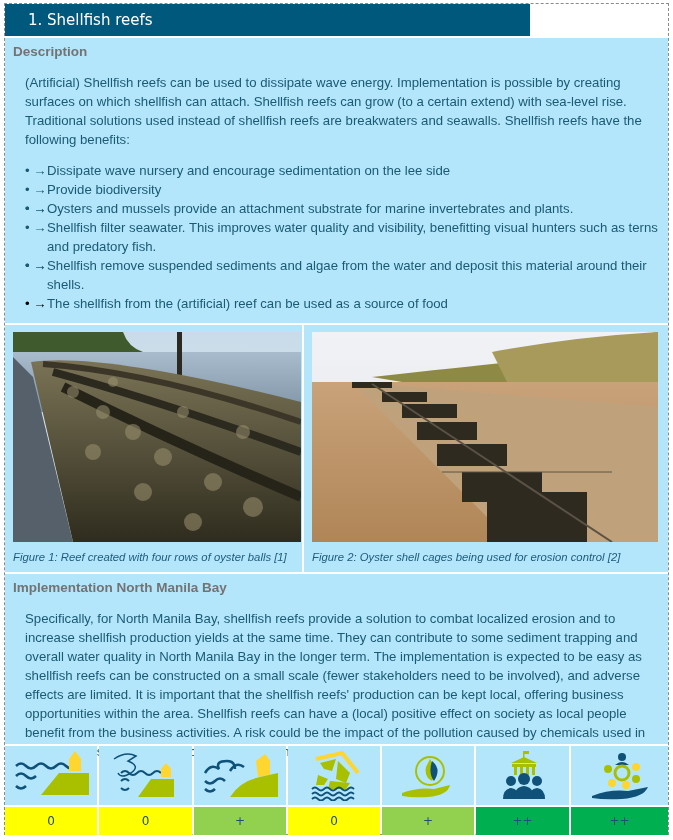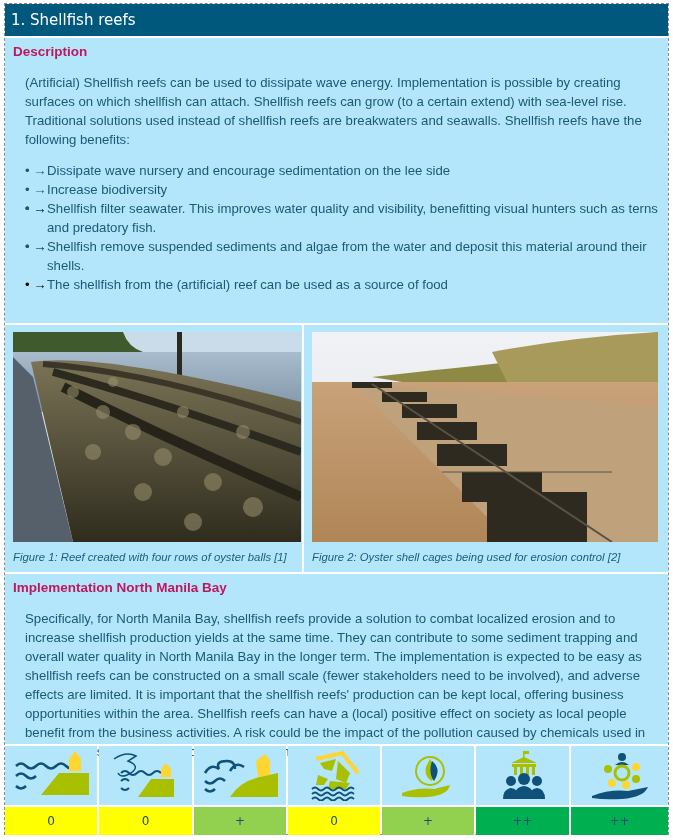--- a/index.html
+++ b/index.html
@@ -1,21 +1,21 @@
 <!DOCTYPE html>
 <html><head>
 <meta charset="utf-8">
 <style>
   html,body{margin:0;padding:0;background:#ffffff;}
   body{width:673px;height:840px;position:relative;overflow:hidden;font-family:"Liberation Sans",sans-serif;}
   .frame{position:absolute;left:4px;top:3px;width:665px;height:832px;border:1px dashed #8a8a8a;box-sizing:border-box;background:#ffffff;}
-  .hdr{position:absolute;left:5px;top:4px;width:663px;height:32px;background:#00587c;color:#ffffff;font-family:"DejaVu Sans",sans-serif;font-size:15px;line-height:32px;padding-left:6px;box-sizing:border-box;}
+  .hdr{position:absolute;left:5px;top:4px;width:525px;height:32px;background:#00587c;color:#ffffff;font-family:"DejaVu Sans",sans-serif;font-size:15px;line-height:32px;padding-left:23px;box-sizing:border-box;}
   .cell{position:absolute;background:#b3e6fb;box-sizing:border-box;color:#1f4e79;}
   .desc{left:5px;top:38px;width:663px;height:285px;padding:4px 8px 0 8px;font-size:13.2px;line-height:19px;color:#1b5a73;}
-  .desc h3,.impl h3{margin:0;font-size:13.5px;font-weight:bold;line-height:19px;color:#be185d;}
+  .desc h3,.impl h3{margin:0;font-size:13.5px;font-weight:bold;line-height:19px;color:#737373;}
   .desc p,.impl p{margin:12px;}
   ul.ben{list-style:none;margin:0;padding:0 0 0 12px;}
   ul.ben li{position:relative;padding-left:22px;}
   ul.ben li .mk{position:absolute;left:0;top:0;}
   ul.ben li.dark .mk{color:#000;}
   .fig{top:325px;height:247px;padding-left:21px;}
   .fig1{left:5px;width:297px;}
   .fig2{left:304px;width:364px;text-decoration:underline;}
   .photo{position:absolute;top:7px;height:210px;overflow:hidden;}
   .fig1 .photo{left:8px;width:288px;}
@@ -31,23 +31,23 @@
 
 <div class="frame"></div>
 
 <div class="hdr">1. Shellfish reefs</div>
 
 <div class="cell desc">
   <h3>Description</h3>
   <p>(Artificial) Shellfish reefs can be used to dissipate wave energy. Implementation is possible by creating surfaces on which shellfish can attach. Shellfish reefs can grow (to a certain extend) with sea-level rise. Traditional solutions used instead of shellfish reefs are breakwaters and seawalls. Shellfish reefs have the following benefits:</p>
   <ul class="ben">
     <li><span class="mk">• →</span><span>Dissipate wave nursery and encourage sedimentation on the lee side</span></li>
-    <li><span class="mk">• →</span><span>Increase biodiversity</span></li>
+    <li><span class="mk">• →</span><span>Provide biodiversity</span></li>
     <li><span class="mk">• →</span></li>
-    <li><span class="mk">• →</span></li>
+    <li><span class="mk">• →</span><span>Oysters and mussels provide an attachment substrate for marine invertebrates and plants.</span></li>
     <li><span class="mk">• →</span><span>Shellfish filter seawater. This improves water quality and visibility, benefitting visual hunters such as terns and predatory fish.</span></li>
     <li><span class="mk">• →</span></li>
     <li><span class="mk">• →</span><span>Shellfish remove suspended sediments and algae from the water and deposit this material around their shells.</span></li>
     <li class="dark"><span class="mk">• →</span><span>The shellfish from the (artificial) reef can be used as a source of food</span></li>
   </ul>
 </div>
 
 <div class="cell fig fig1">
   <div class="photo" title="Rows of oyster balls on a tidal flat">
     <svg width="288" height="210" viewBox="0 0 288 210" preserveAspectRatio="none">

